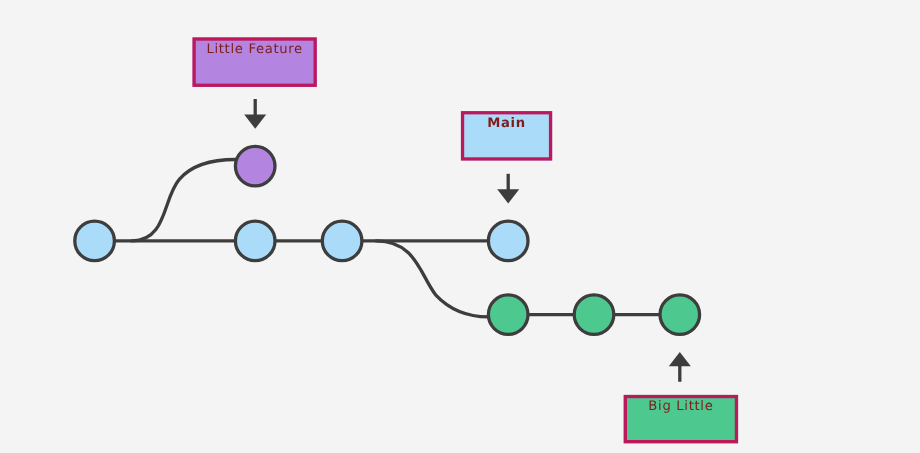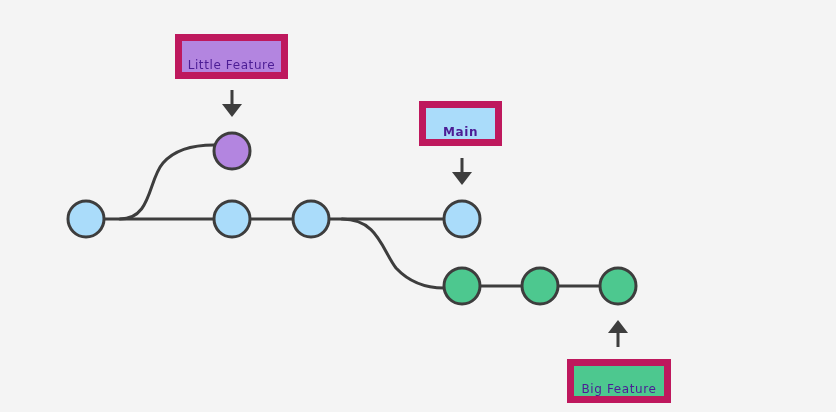--- a/index.html
+++ b/index.html
@@ -22,27 +22,27 @@
   #graph-svg {
     position: absolute;
     left: 0;
     top: 0;
     width: 836px;
     height: 412px;
   }
   .label-box {
     position: absolute;
     box-sizing: border-box;
-    border: 7px solid #be185d;
+    border: 3px solid #be185d;
     display: flex;
-    align-items: flex-end;
+    align-items: flex-start;
     justify-content: center;
     font-size: 12px;
     letter-spacing: 0.6px;
-    color: #4c1d95;
+    color: #7f1d1d;
     font-family: "DejaVu Sans", sans-serif;
     white-space: nowrap;
   }
   #box-little-feature {
     left: 175px;
     top: 34px;
     width: 113px;
     height: 45px;
     background: #b385e0;
   }
@@ -107,16 +107,16 @@
 
   <div class="label-box" id="box-little-feature">
     <span>Little Feature</span>
   </div>
 
   <div class="label-box" id="box-main">
     <span>Main</span>
   </div>
 
   <div class="label-box" id="box-big-feature">
-    <span>Big Feature</span>
+    <span>Big Little</span>
   </div>
 
 </div>
 
 </body></html>

